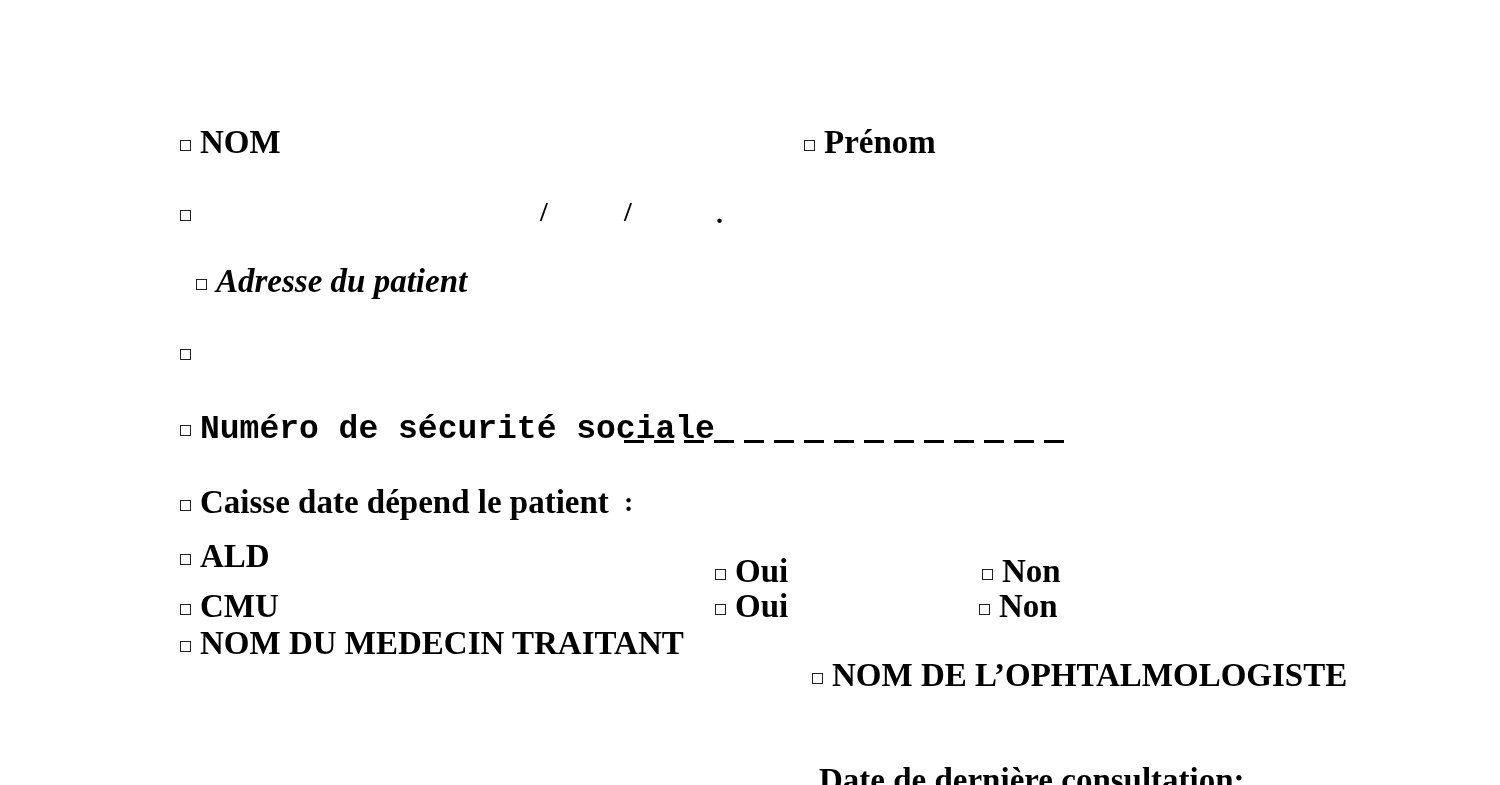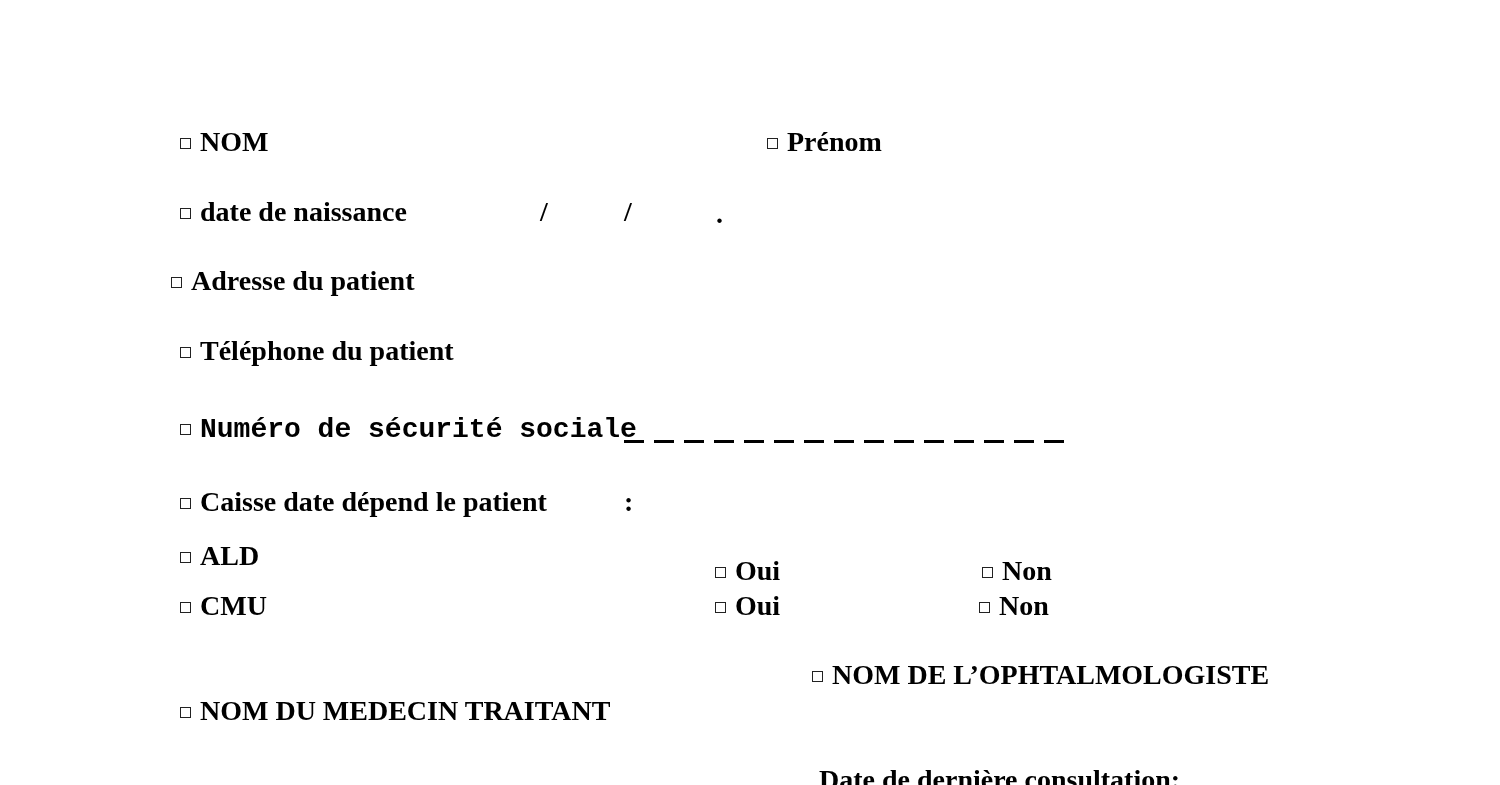--- a/index.html
+++ b/index.html
@@ -11,21 +11,21 @@
       width: 1500px;
       height: 785px;
       position: relative;
       overflow: hidden;
       font-family: "Liberation Serif", serif;
       font-weight: bold;
       color: #000000;
     }
     .field {
       position: absolute;
-      font-size: 28px;
+      font-size: 33px;
       line-height: 32px;
       white-space: nowrap;
     }
     .box {
       display: inline-block;
       width: 11px;
       height: 11px;
       border: 1.5px solid #222;
       margin-right: 9px;
       vertical-align: 2px;
@@ -48,37 +48,37 @@
       height: 3px;
       background: #000;
     }
   </style>
 </head>
 <body>
 
 <div class="field" style="left:180px; top:126px;">
   <span class="box"></span><span>NOM</span>
 </div>
-<div class="field" style="left:767px; top:126px;">
+<div class="field" style="left:804px; top:126px;">
   <span class="box"></span><span>Prénom</span>
 </div>
 
 <div class="field" style="left:180px; top:196px;">
-  <span class="box"></span><span>date de naissance</span>
+  <span class="box"></span>
 </div>
 <span class="sep" style="left:540px; top:196px;">/</span>
 <span class="sep" style="left:624px; top:196px;">/</span>
 <span class="sep" style="left:716px; top:198px;">.</span>
 
-<div class="field" style="left:171px; top:265px;">
+<div class="field" style="left:196px; top:265px;font-style:italic;">
   <span class="box"></span><span>Adresse du patient</span>
 </div>
 
 <div class="field" style="left:180px; top:335px;">
-  <span class="box"></span><span>Téléphone du patient</span>
+  <span class="box"></span>
 </div>
 
 <div class="field" style="left:180px; top:414px;font-family:Liberation Mono, monospace;">
   <span class="box"></span><span>Numéro de sécurité sociale</span>
 </div>
 <div class="ssn">
   <span class="dash"></span>
   <span class="dash"></span>
   <span class="dash"></span>
   <span class="dash"></span>
@@ -113,20 +113,20 @@
 <div class="field" style="left:180px; top:590px;font-family:Liberation Serif, serif;">
   <span class="box"></span><span>CMU</span>
 </div>
 <div class="field" style="left:715px; top:590px;">
   <span class="box"></span><span>Oui</span>
 </div>
 <div class="field" style="left:979px; top:590px;">
   <span class="box"></span><span>Non</span>
 </div>
 
-<div class="field" style="left:180px; top:695px;text-align:right;">
+<div class="field" style="left:180px; top:627px;text-align:right;">
   <span class="box"></span><span>NOM DU MEDECIN TRAITANT</span>
 </div>
 <div class="field" style="left:812px; top:659px;">
   <span class="box"></span><span>NOM DE L’OPHTALMOLOGISTE</span>
 </div>
 
 <div class="field" style="left:819px; top:764px;">Date de dernière consultation:</div>
 
 </body></html>

